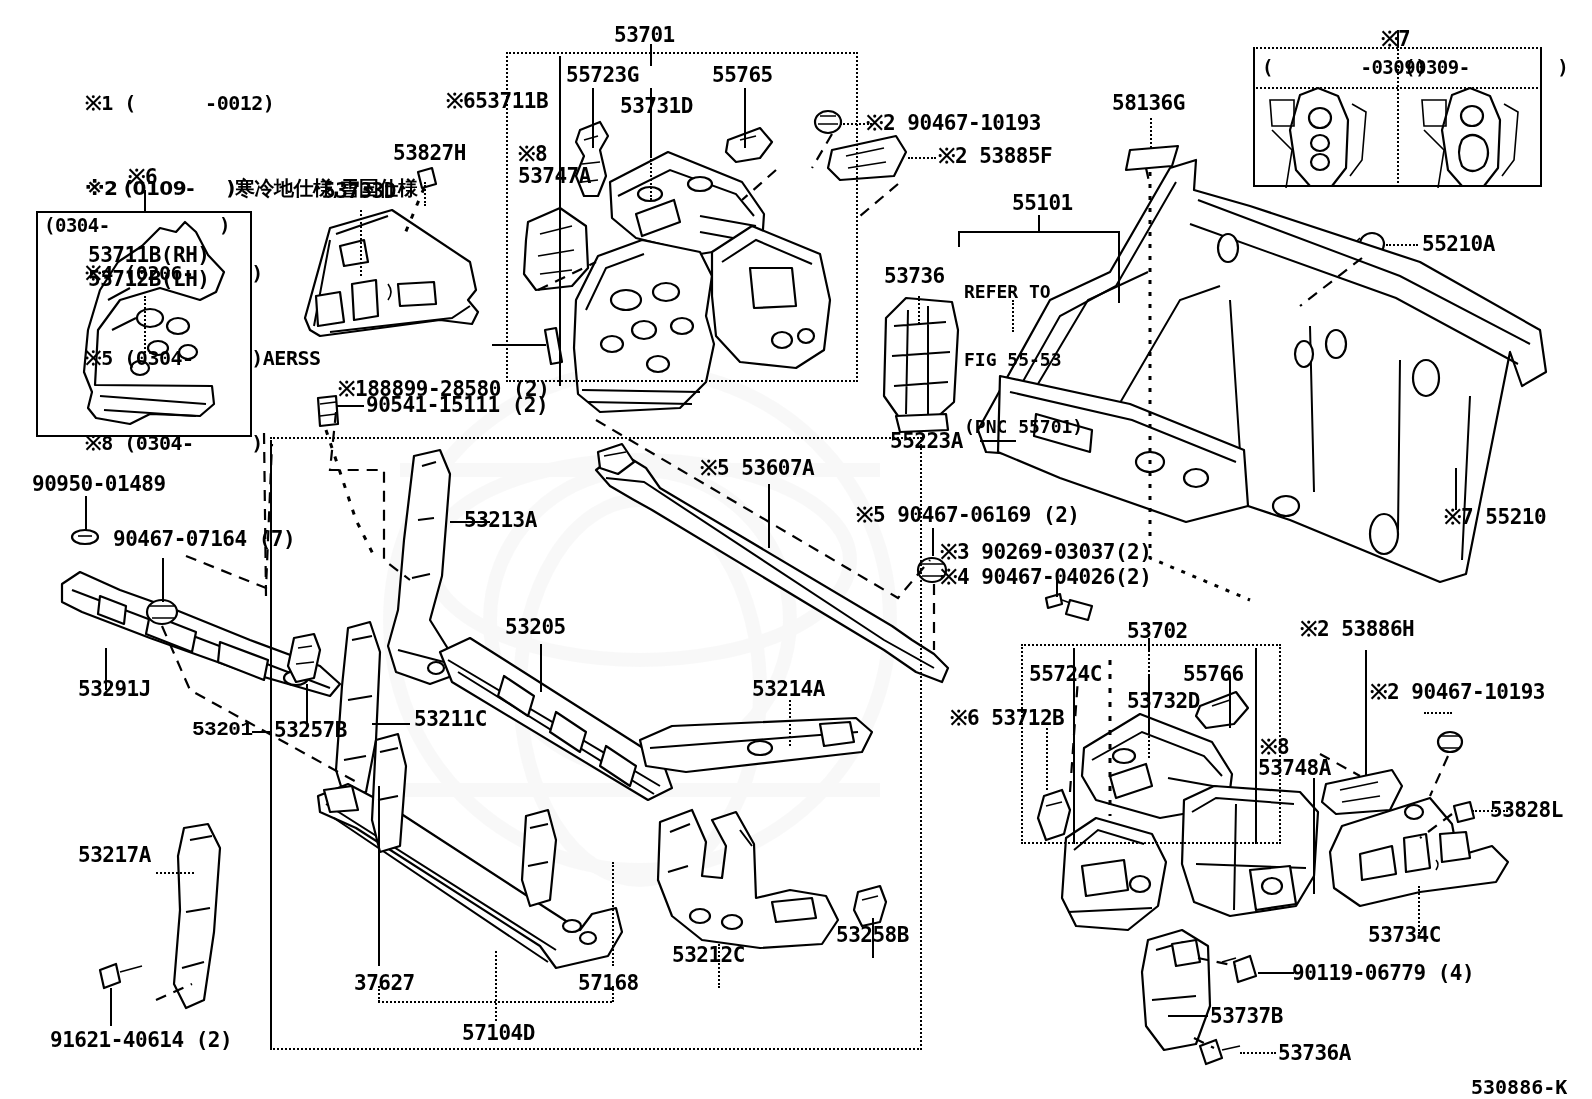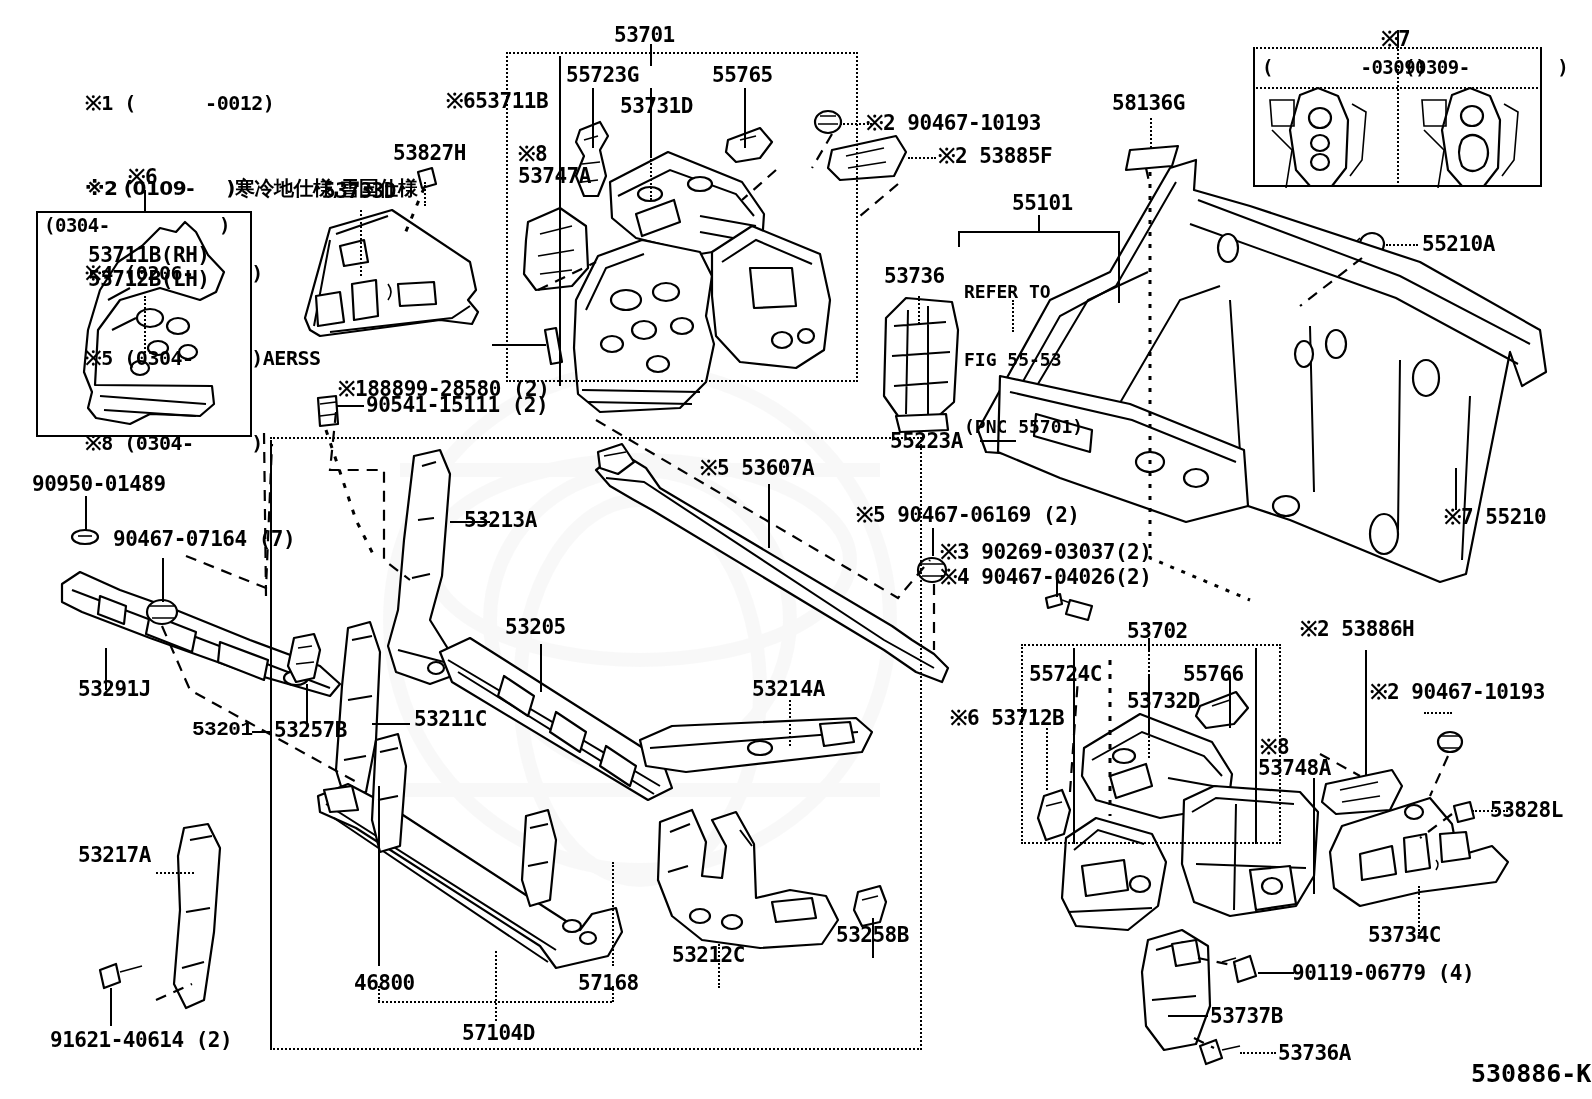--- a/index.html
+++ b/index.html
@@ -39,22 +39,23 @@
     position: absolute;
     font-weight: bold;
     font-size: 18px;
     line-height: 1.25;
     white-space: pre;
     letter-spacing: 0px;
   }
   .diagid {
     position: absolute;
     font-weight: bold;
-    font-size: 25px;
+    font-size: 20px;
     letter-spacing: 0px;
+    margin-top: 16px;
   }
   
   .boxsolid {
     position: absolute;
     border: 2px solid #000;
     box-sizing: border-box;
   }
   .boxdot {
     position: absolute;
     border: 2px dotted #000;
@@ -614,21 +615,21 @@
   <div class="lbl" style="left:464px;  top:509px;">53213A</div>
   <div class="lbl" style="left:505px;  top:616px;">53205</div>
   <div class="lbl" style="left:414px;  top:708px;">53211C</div>
   <div class="lbl" style="left:700px;  top:457px;">※5 53607A</div>
   <div class="lbl" style="left:856px;  top:504px;">※5 90467-06169 (2)</div>
   <div class="lbl" style="left:940px;  top:541px;">※3 90269-03037(2)</div>
   <div class="lbl" style="left:940px;  top:566px;">※4 90467-04026(2)</div>
   <div class="lbl" style="left:752px;  top:678px;">53214A</div>
   <div class="lbl" style="left:78px;   top:844px;">53217A</div>
   <div class="lbl" style="left:50px;   top:1029px;">91621-40614 (2)</div>
-  <div class="lbl" style="left:354px;  top:972px;">46800</div>
+  <div class="lbl" style="left:354px;  top:972px;">37627</div>
   <div class="lbl" style="left:578px;  top:972px;">57168</div>
   <div class="lbl" style="left:462px;  top:1022px;">57104D</div>
   <div class="lbl" style="left:672px;  top:944px;">53212C</div>
   <div class="lbl" style="left:836px;  top:924px;">53258B</div>
   <div class="lbl" style="left:1127px; top:620px;">53702</div>
   <div class="lbl" style="left:1029px; top:663px;">55724C</div>
   <div class="lbl" style="left:1183px; top:663px;">55766</div>
   <div class="lbl" style="left:1127px; top:690px;">53732D</div>
   <div class="lbl" style="left:950px;  top:707px;">※6 53712B</div>
   <div class="lbl" style="left:1260px; top:736px;">※8</div>

